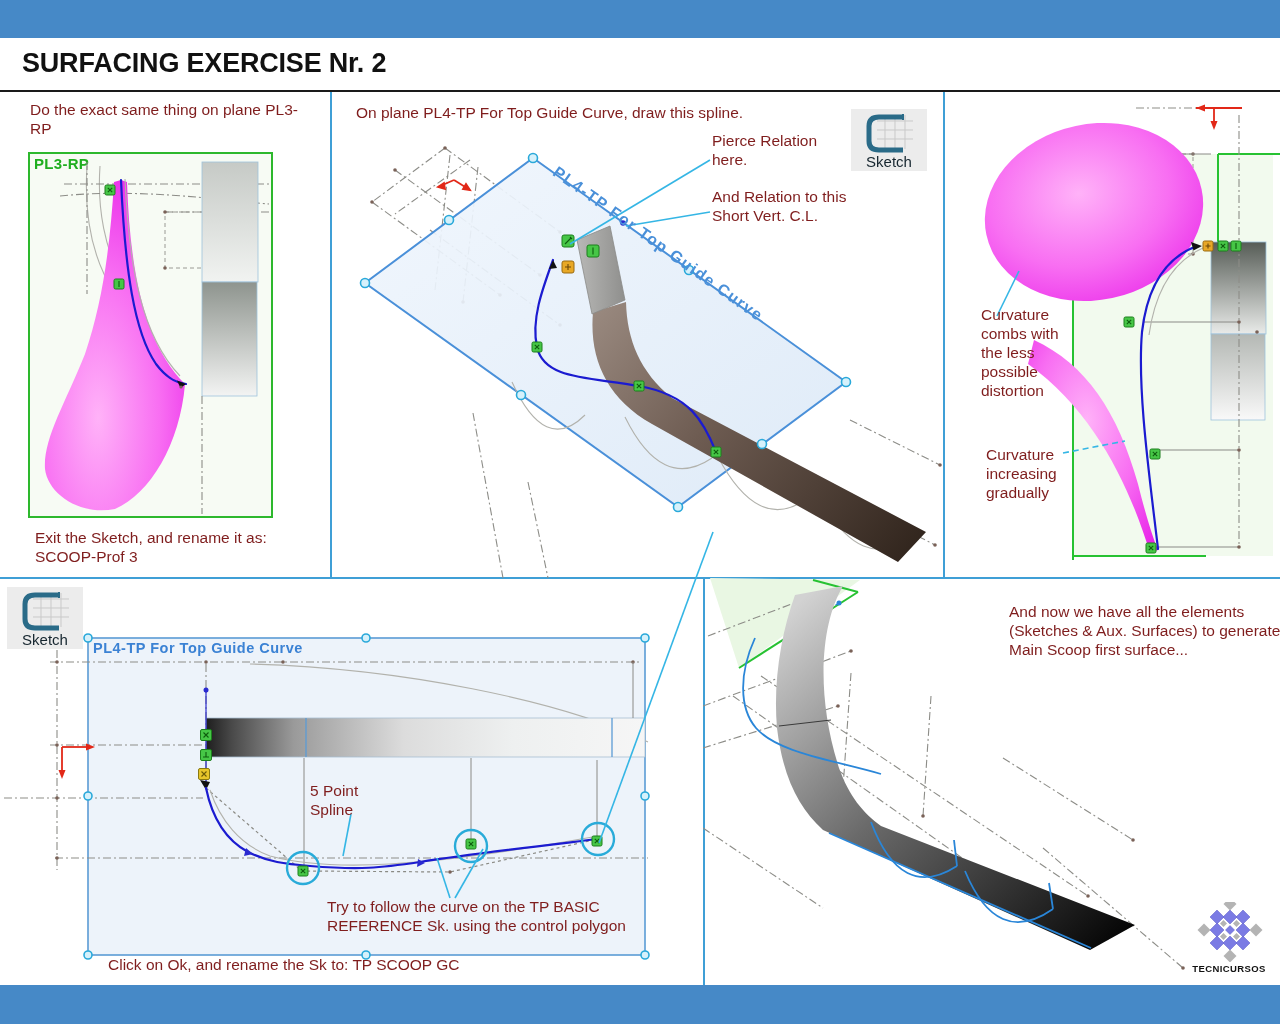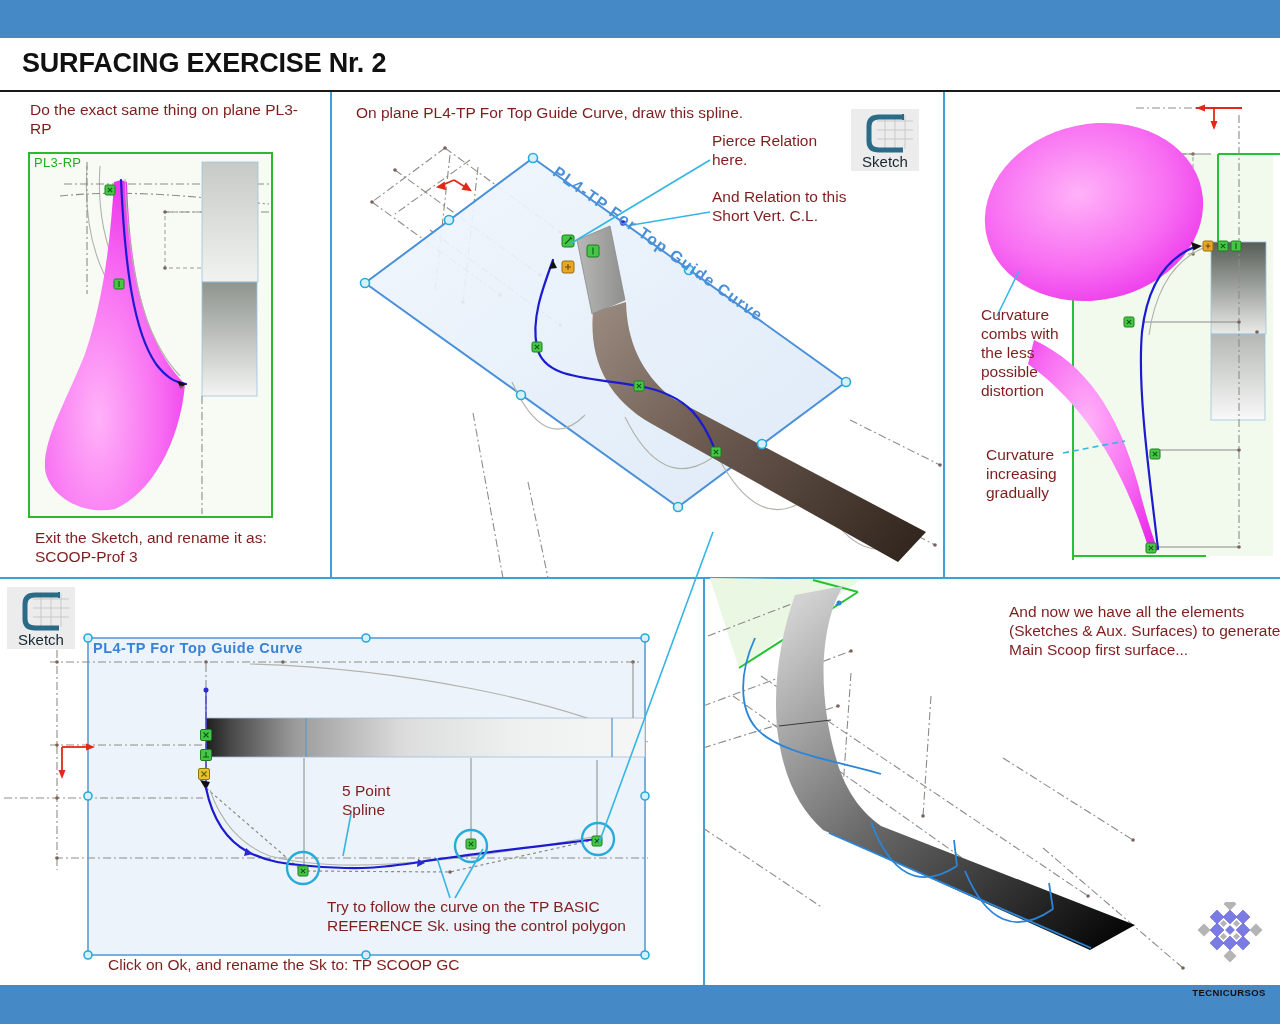--- a/index.html
+++ b/index.html
@@ -5,27 +5,27 @@
   html,body{margin:0;padding:0;background:#fff;}
   .page{position:relative;width:1280px;height:1024px;background:#ffffff;overflow:hidden;
         font-family:"Liberation Sans","DejaVu Sans",sans-serif;color:#1c1c1c;}
   .abs{position:absolute;}
   .bar{position:absolute;left:0;width:1280px;background:#4689c7;}
   .title{position:absolute;left:22px;top:48px;font-size:27px;font-weight:700;letter-spacing:-0.2px;color:#111;}
   .title-rule{position:absolute;left:0;top:90px;width:1280px;height:2px;background:#1a1a1a;}
   .divider{position:absolute;background:#3f9fd6;}
   .t{position:absolute;font-size:15.5px;line-height:1.22;color:#7f1d1d;}
   .green-box{position:absolute;left:28px;top:152px;width:245px;height:366px;border:2px solid #2db82d;background:#f7fbf4;box-sizing:border-box;}
-  .green-label{position:absolute;left:4px;top:1px;font-size:13px;font-weight:400;color:#1fae1f;letter-spacing:0.3px;}
+  .green-label{position:absolute;left:4px;top:1px;font-size:15px;font-weight:700;color:#1fae1f;letter-spacing:0.3px;}
   .blue-plane-label{position:absolute;font-weight:700;color:#3b82d4;}
   .rot-label{position:absolute;left:560px;top:163px;font-size:16px;font-weight:700;color:#4a90d9;
              letter-spacing:1.4px;transform:rotate(35.5deg);transform-origin:left top;white-space:nowrap;}
-  .sketch-tool{position:absolute;width:68px;height:62px;background:#ececec;}
+  .sketch-tool{position:absolute;width:76px;height:62px;background:#ececec;}
   .sketch-tool .lbl{position:absolute;left:0;right:0;bottom:1px;text-align:center;font-size:15px;color:#16262f;}
-  .logo-text{position:absolute;left:1190px;top:963px;width:78px;text-align:center;font-size:9.5px;font-weight:700;color:#111;letter-spacing:0.4px;margin-top:24px;}
+  .logo-text{position:absolute;left:1190px;top:963px;width:78px;text-align:center;font-size:9.5px;font-weight:700;color:#111;letter-spacing:0.4px;}
   svg{display:block;}
   .dd{stroke:#8d8d88;stroke-width:1.1;fill:none;stroke-dasharray:8 3 2 3;}
   .ds{stroke:#9a9a94;stroke-width:1;fill:none;stroke-dasharray:4 3;}
   .gl{stroke:#8a8a86;stroke-width:1;fill:none;}
   .rc{stroke:#b2b2ac;stroke-width:1.1;fill:none;}
   .sp{stroke:#1b1bd0;stroke-width:2.2;fill:none;stroke-linecap:round;}
   .ld{stroke:#35b6e5;stroke-width:1.6;fill:none;}
   .gn{stroke:#27c232;stroke-width:2;fill:none;}
   .rd{stroke:#e22818;stroke-width:1.8;fill:none;}
   .bl{stroke:#2a86d8;stroke-width:1.8;fill:none;}
@@ -424,21 +424,21 @@
       <circle class="hd" cx="88" cy="377" r="4"></circle>
         <circle class="hd" cx="366" cy="377" r="4"></circle>
         <circle class="hd" cx="645" cy="377" r="4"></circle>
     </g>
     <line class="ld" x1="351" y1="236" x2="343" y2="278"></line>
     <line class="ld" x1="450" y1="320" x2="437" y2="280"></line>
     <line class="ld" x1="455" y1="320" x2="483" y2="271"></line>
     <line class="ld" x1="696" y1="0" x2="599" y2="265"></line>
   </svg>
   <div class="blue-plane-label" style="left:93px;top:640px;font-size:14.5px;letter-spacing:0.5px;">PL4-TP For Top Guide Curve</div>
-  <div class="t" style="left:342px;top:782px;width:92px;">5 Point Spline</div>
+  <div class="t" style="left:310px;top:782px;width:92px;">5 Point Spline</div>
   <div class="t" style="left:298px;top:898px;width:340px;margin-left:29px;">Try to follow the curve on the TP BASIC REFERENCE Sk. using the control polygon</div>
   <div class="t" style="left:108px;top:956px;width:420px;">Click on Ok, and rename the Sk to: TP SCOOP GC</div>
 
   <svg class="abs" style="left:703px;top:578px;" width="577" height="407" viewBox="0 0 577 407">
     <defs>
       <linearGradient id="p5grad" gradientUnits="userSpaceOnUse" x1="100" y1="20" x2="420" y2="360">
         <stop offset="0%" stop-color="#d2d2d2"></stop>
           <stop offset="45%" stop-color="#6a6a6a"></stop>
           <stop offset="100%" stop-color="#050505"></stop>
       </linearGradient>

